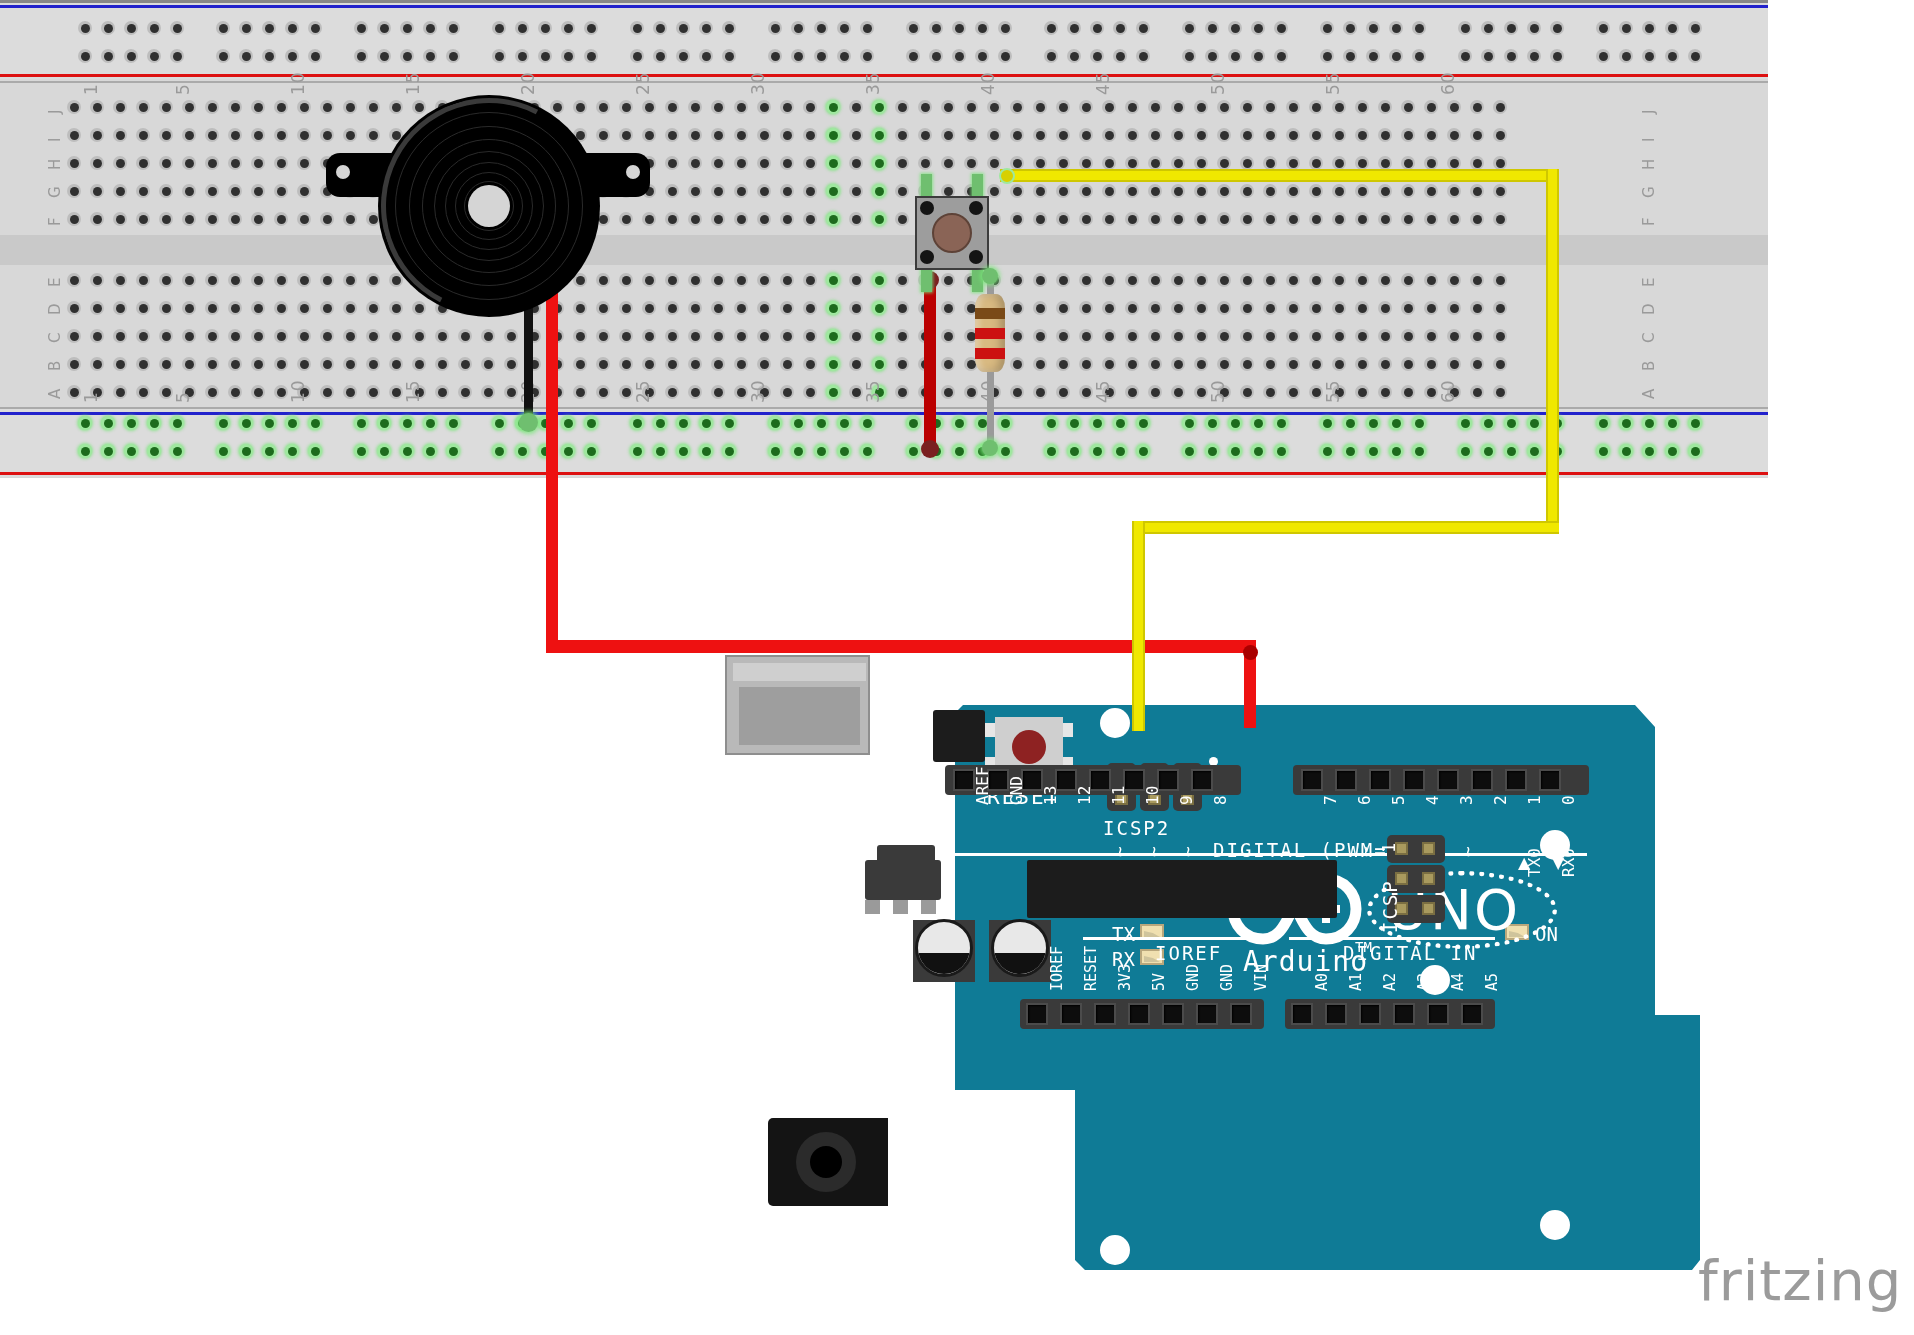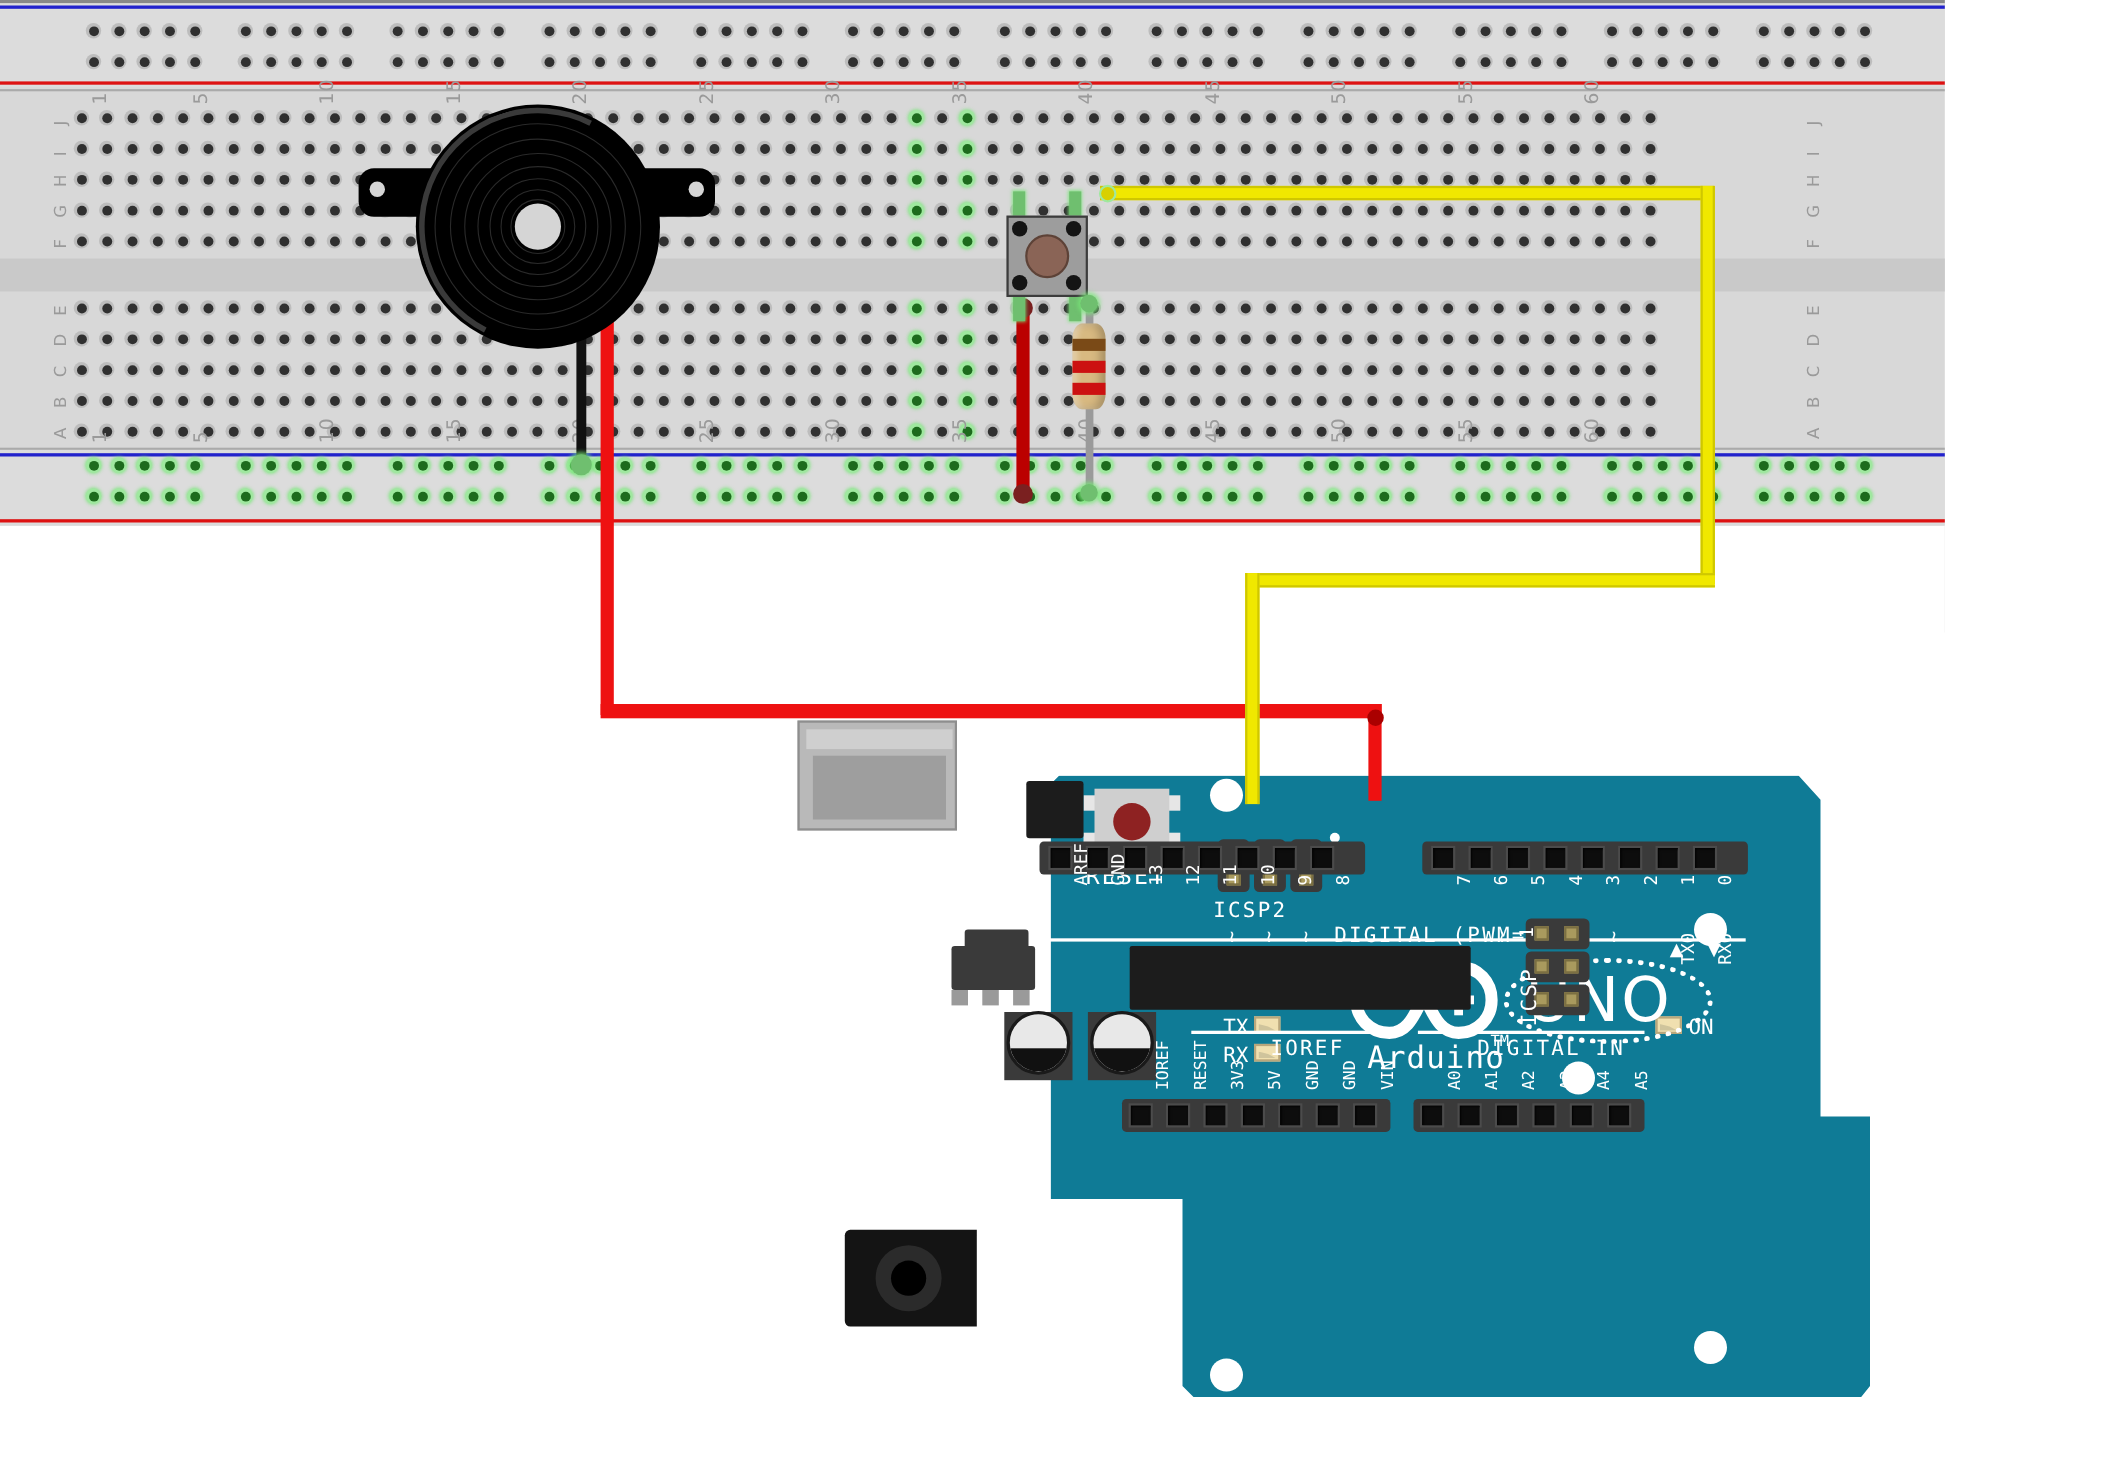--- a/index.html
+++ b/index.html
@@ -1412,20 +1412,21 @@
         <div class="p" style="left: 35px; top: 7px;"></div>
       </div>
       <div class="icsp-blk" style="position: absolute; left: 432px; top: 190px; width: 58px; height: 28px;">
         <div class="p" style="left: 8px; top: 7px;"></div>
         <div class="p" style="left: 35px; top: 7px;"></div>
       </div>
       <div class="pinlabel" style="left: 424px; top: 228px; font-size: 19px; letter-spacing: 2px;">ICSP</div>
       <div class="pinlabel" style="left: 424px; top: 148px; font-size: 17px;">1</div>
     </div>
 
+  <div id="fritzing-logo" style="left:1698px; top:1248px;">fritzing</div>
 
 <div class="wire wire-black" style="left: 524px; top: 240px; width: 9px; height: 180px;"></div>
     <div class="wire-cap" style="left: 519px; top: 413px; width: 19px; height: 19px; background: rgb(111, 191, 111); box-shadow: rgba(120, 230, 120, 0.8) 0px 0px 4px 2px;"></div>
     <div class="wire wire-red" style="left: 546px; top: 240px; width: 12px; height: 410px;"></div>
     <div class="wire wire-red" style="left: 546px; top: 640px; width: 710px; height: 13px;"></div>
     <div class="wire wire-red" style="left: 1244px; top: 640px; width: 12px; height: 88px;"></div>
     <div class="wire-cap" style="left: 1243px; top: 645px; width: 15px; height: 15px; background: rgb(170, 0, 0);"></div>
     <div class="wire wire-dark-red" style="left: 924px; top: 278px; width: 12px; height: 175px;"></div>
     <div class="wire-cap" style="left: 921px; top: 271px; width: 18px; height: 18px; background: rgb(122, 32, 32);"></div>
     <div class="wire-cap" style="left: 921px; top: 440px; width: 18px; height: 18px; background: rgb(122, 32, 32);"></div>

